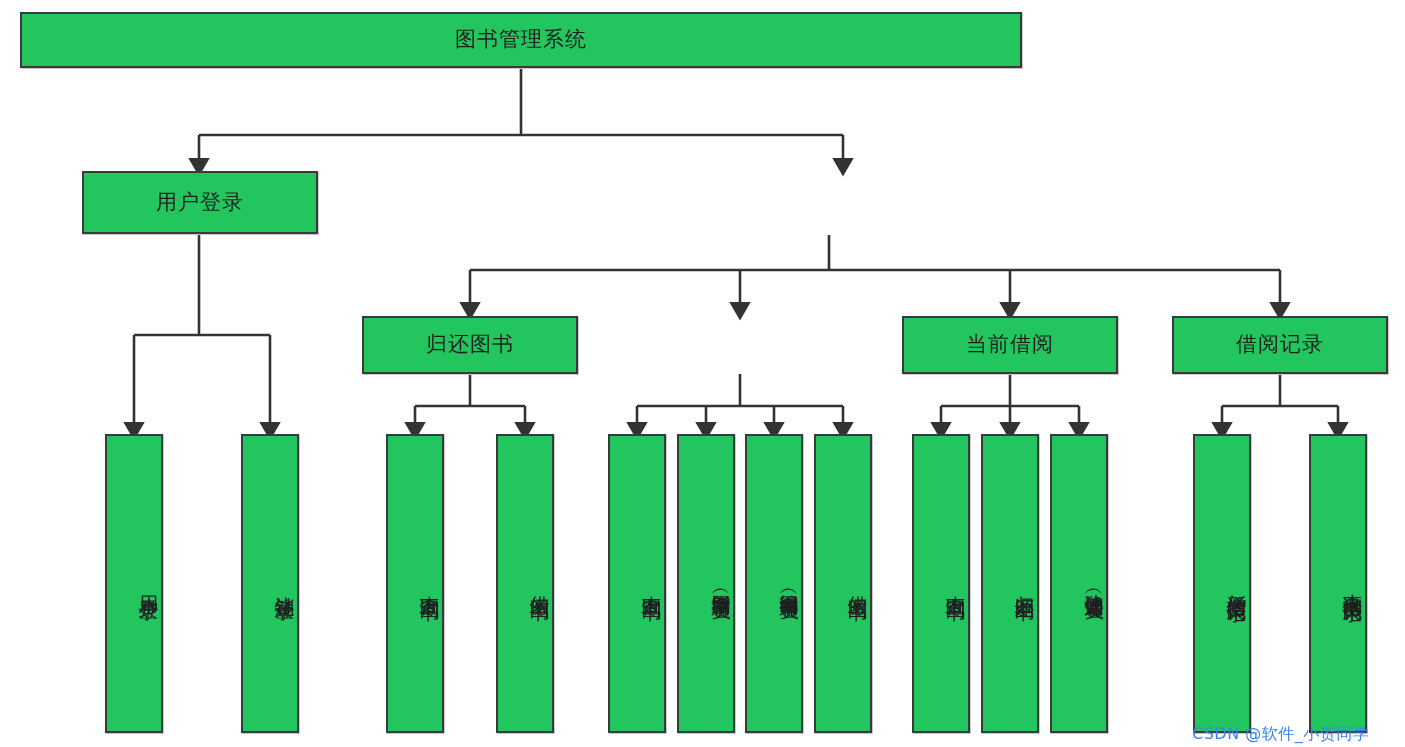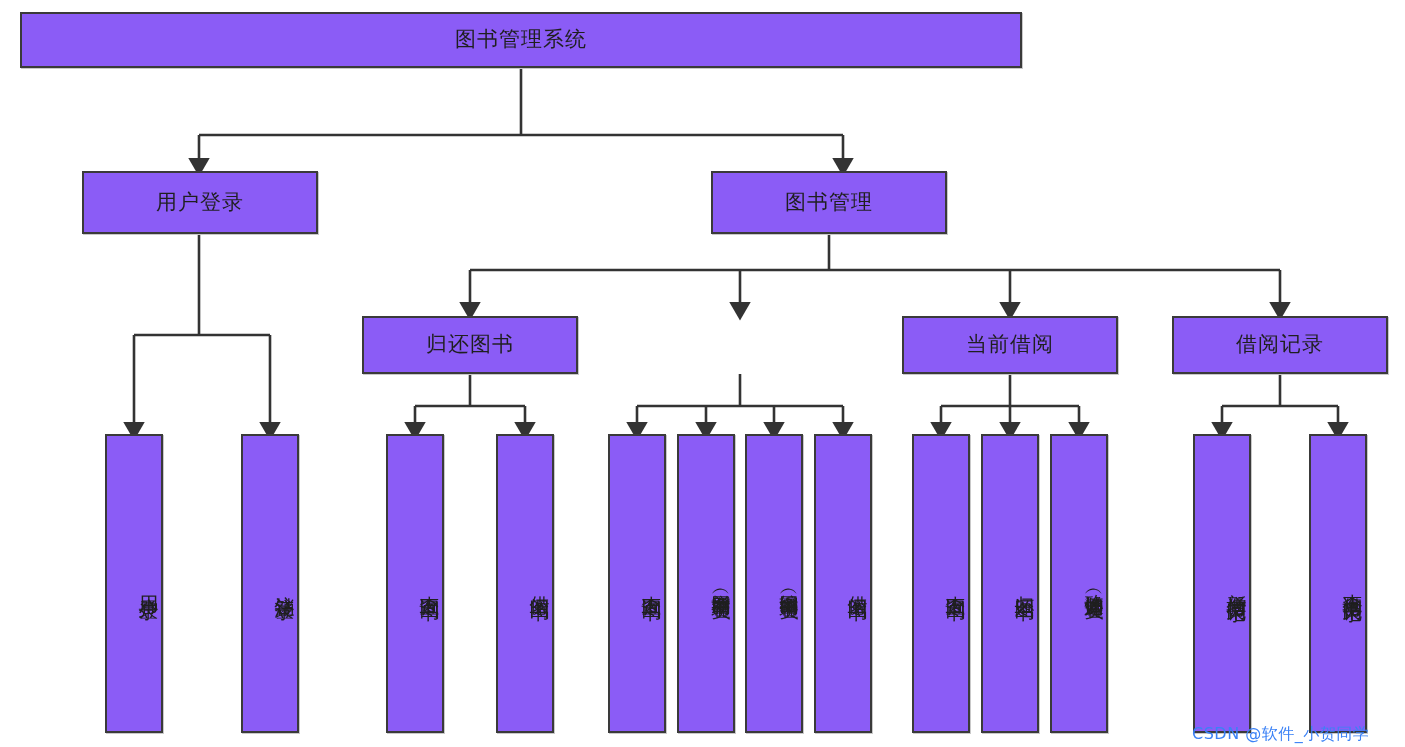--- a/index.html
+++ b/index.html
@@ -20,21 +20,21 @@
   #edges {
     position: absolute;
     left: 0;
     top: 0;
     width: 1405px;
     height: 747px;
   }
   .node {
     position: absolute;
     box-sizing: border-box;
-    background: #8b5cf6;
+    background: #22c55e;
     border: 2px solid #3a3a3a;
     box-shadow: 1px 1px 0 0 #c9c9c9;
     display: flex;
     align-items: center;
     justify-content: center;
     color: #1f1f1f;
     z-index: 2;
   }
   .node-h {
     font-size: 21px;
@@ -125,23 +125,20 @@
     </g>
   </svg>
 
   <div class="node node-h" style="left:20px; top:12px; width:1002px; height:56px;">
     <span>图书管理系统</span>
   </div>
 
   <div class="node node-h" style="left:82px; top:171px; width:236px; height:63px;">
     <span>用户登录</span>
   </div>
-  <div class="node node-h" style="left:711px; top:171px; width:236px; height:63px;">
-    <span>图书管理</span>
-  </div>
 
   <div class="node node-h" style="left:362px; top:316px; width:216px; height:58px;">
     <span>归还图书</span>
   </div>
   <div class="node node-h" style="left:1172px; top:316px; width:216px; height:58px;">
     <span>借阅记录</span>
   </div>
   <div class="node node-h" style="left:902px; top:316px; width:216px; height:58px;">
     <span>当前借阅</span>
   </div>

